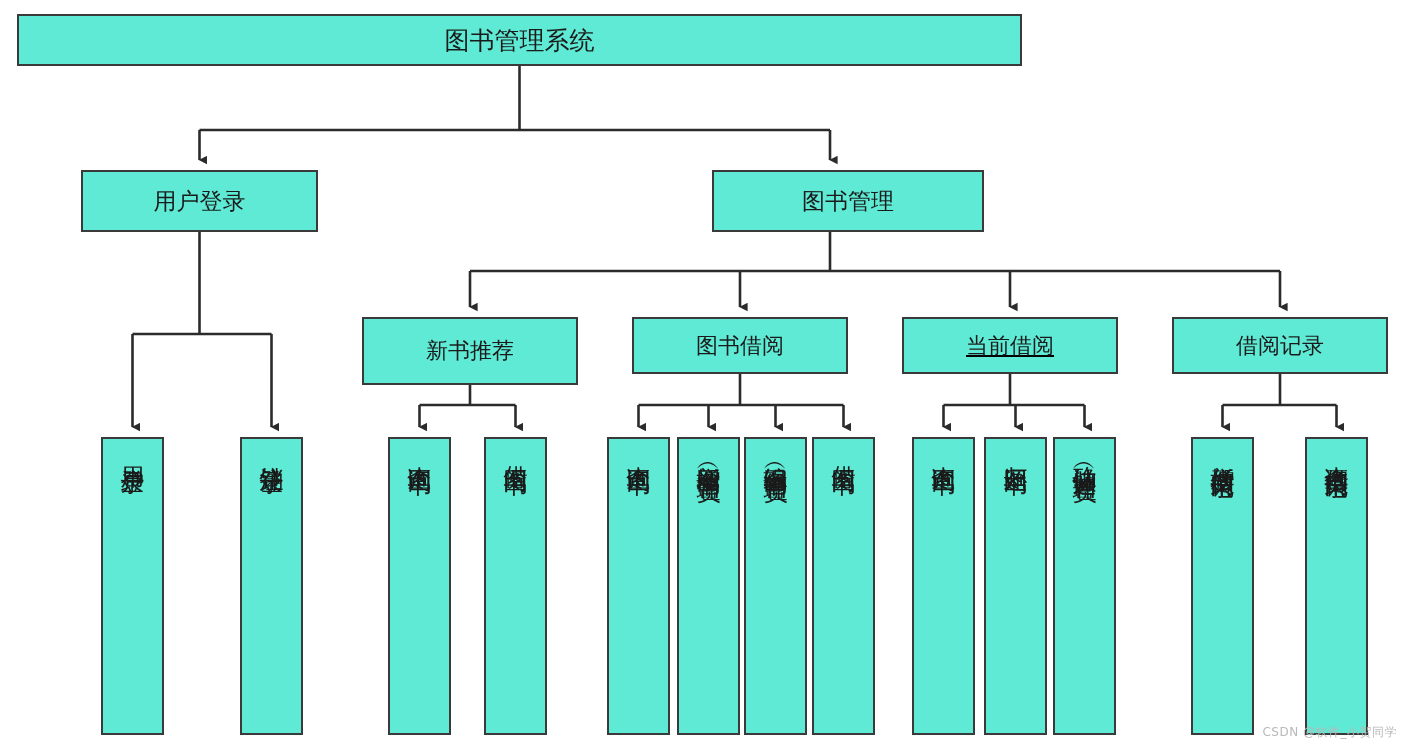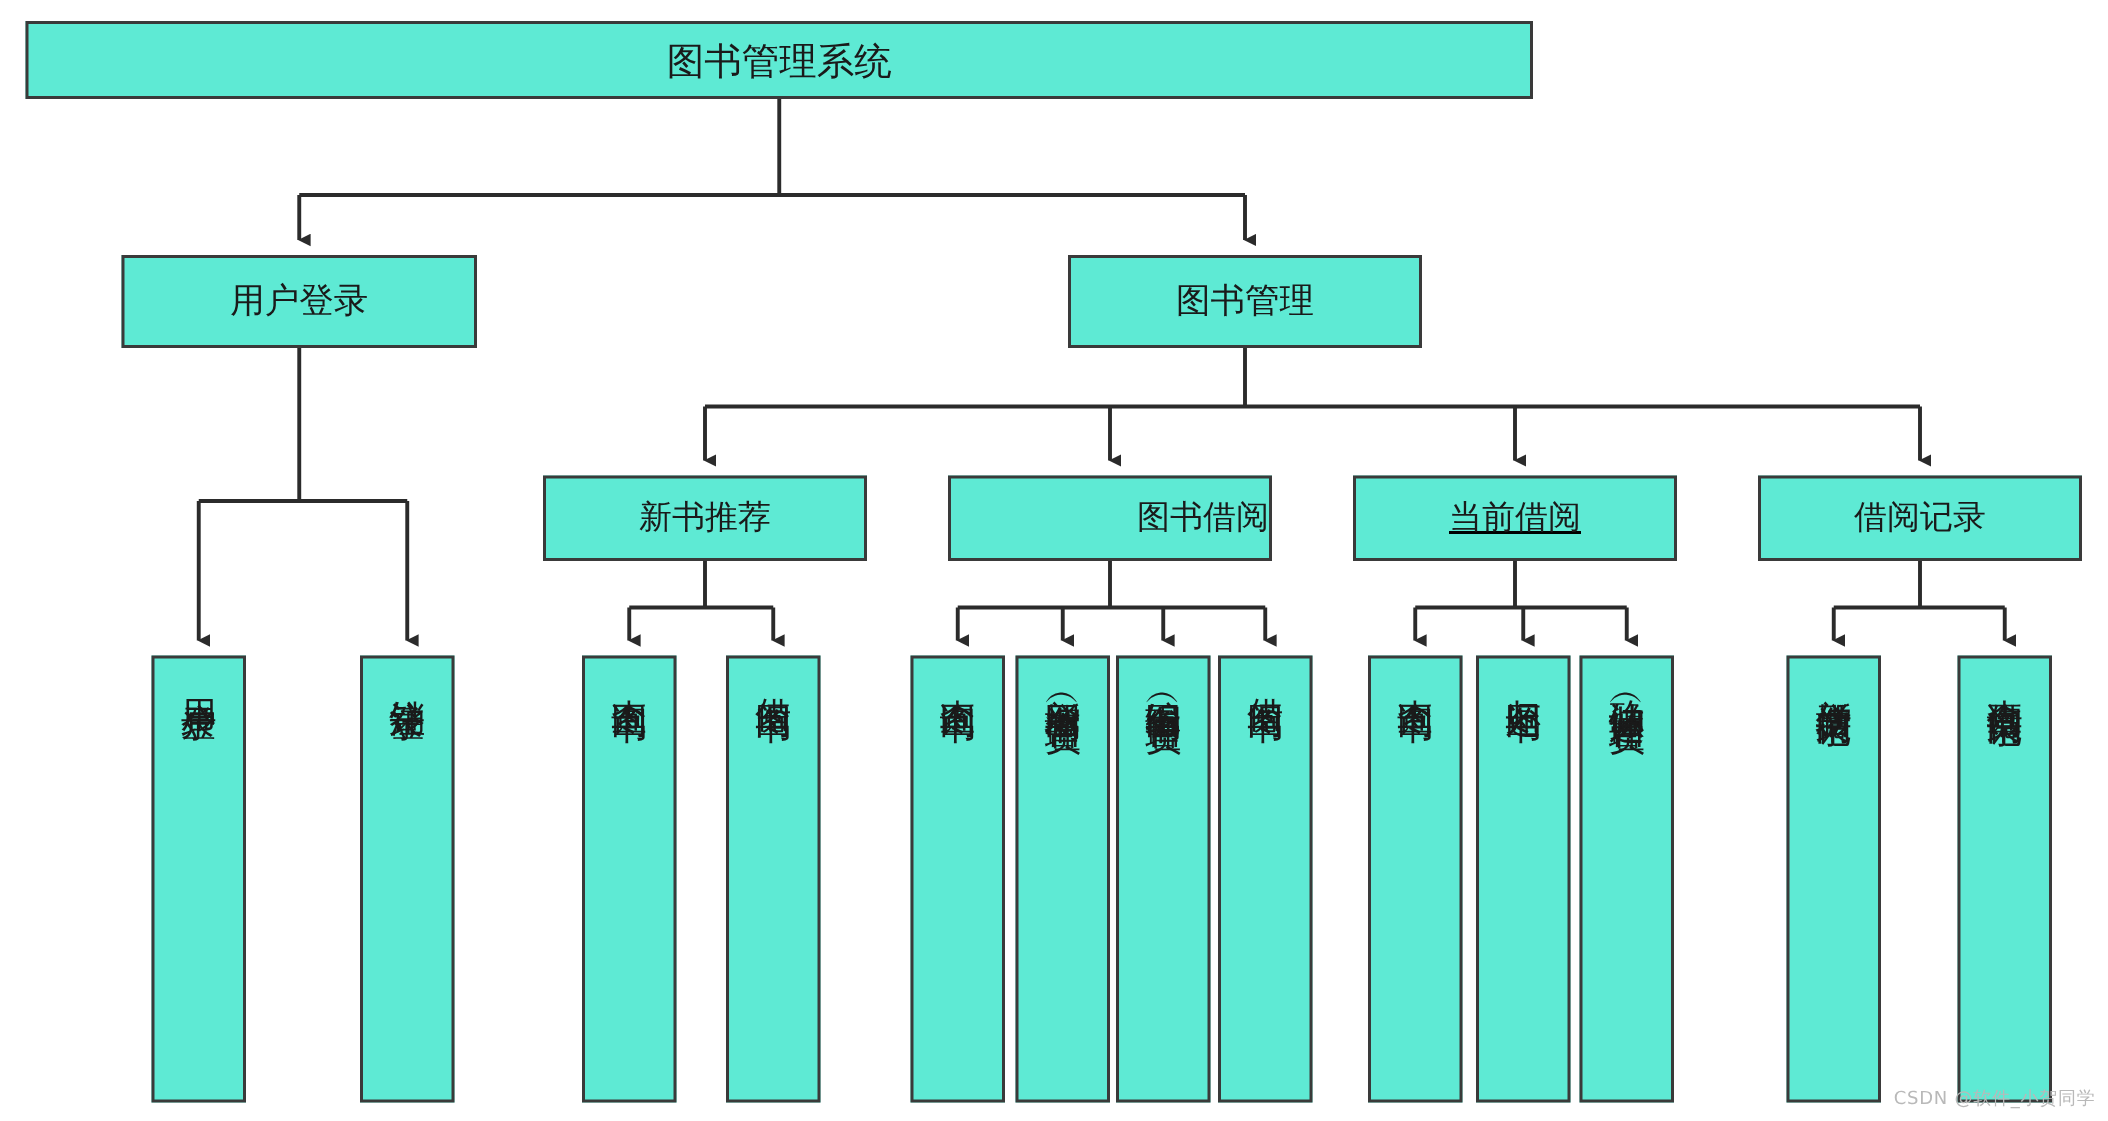--- a/index.html
+++ b/index.html
@@ -137,28 +137,28 @@
     </g>
   </svg>
 
   <div class="node root" style="left:17px; top:14px; width:1005px; height:52px;">
     <span class="label">图书管理系统</span>
   </div>
 
   <div class="node level2" style="left:81px; top:170px; width:237px; height:62px;">
     <span class="label">用户登录</span>
   </div>
-  <div class="node level2" style="left:712px; top:170px; width:236px; height:62px;">
+  <div class="node level2" style="left:712px; top:170px; width:272px; height:62px;">
     <span class="label">图书管理</span>
   </div>
 
-  <div class="node level3" style="left:362px; top:317px; width:216px; height:57px;">
+  <div class="node level3" style="left:362px; top:317px; width:216px; height:68px;">
     <span class="label">新书推荐</span>
   </div>
-  <div class="node level3" style="left:632px; top:317px; width:216px; height:57px;justify-content:flex-end;">
+  <div class="node level3" style="left:632px; top:317px; width:216px; height:57px;">
     <span class="label">图书借阅</span>
   </div>
   <div class="node level3" style="left:902px; top:317px; width:216px; height:57px;text-decoration:underline;">
     <span class="label">当前借阅</span>
   </div>
   <div class="node level3" style="left:1172px; top:317px; width:216px; height:57px;">
     <span class="label">借阅记录</span>
   </div>
 
   <div class="node leaf" style="left:101px; top:437px; width:63px; height:298px;">

